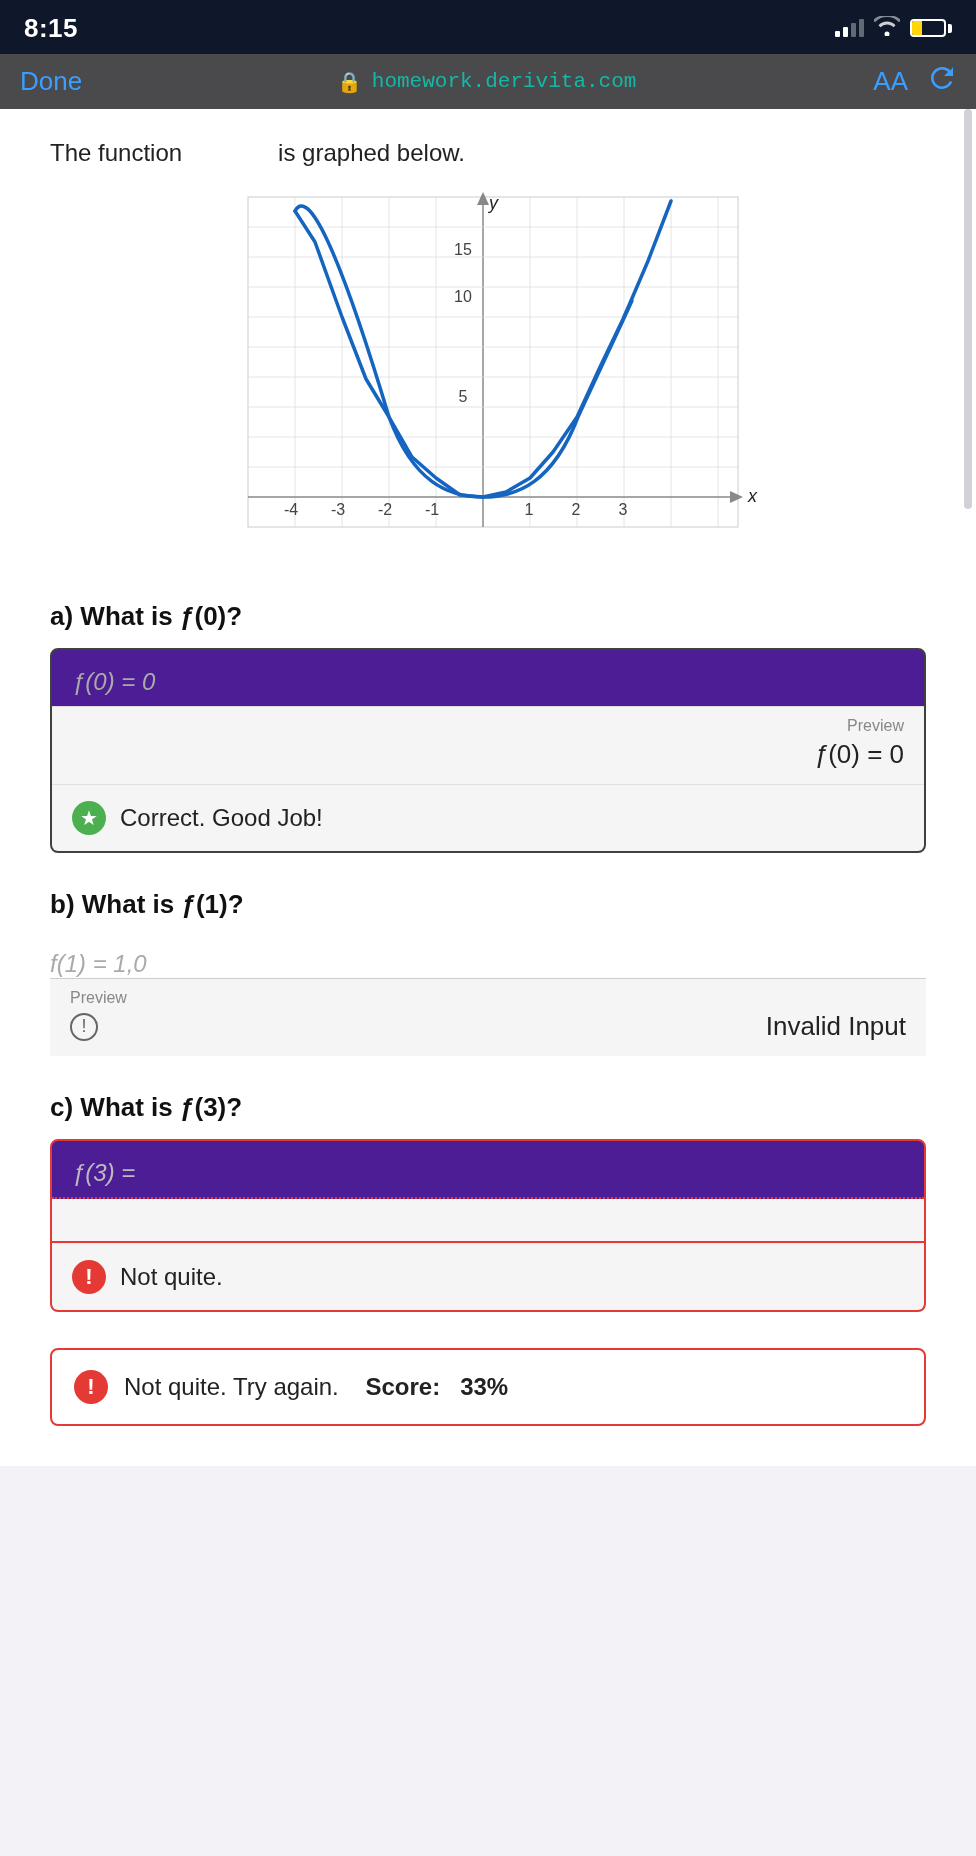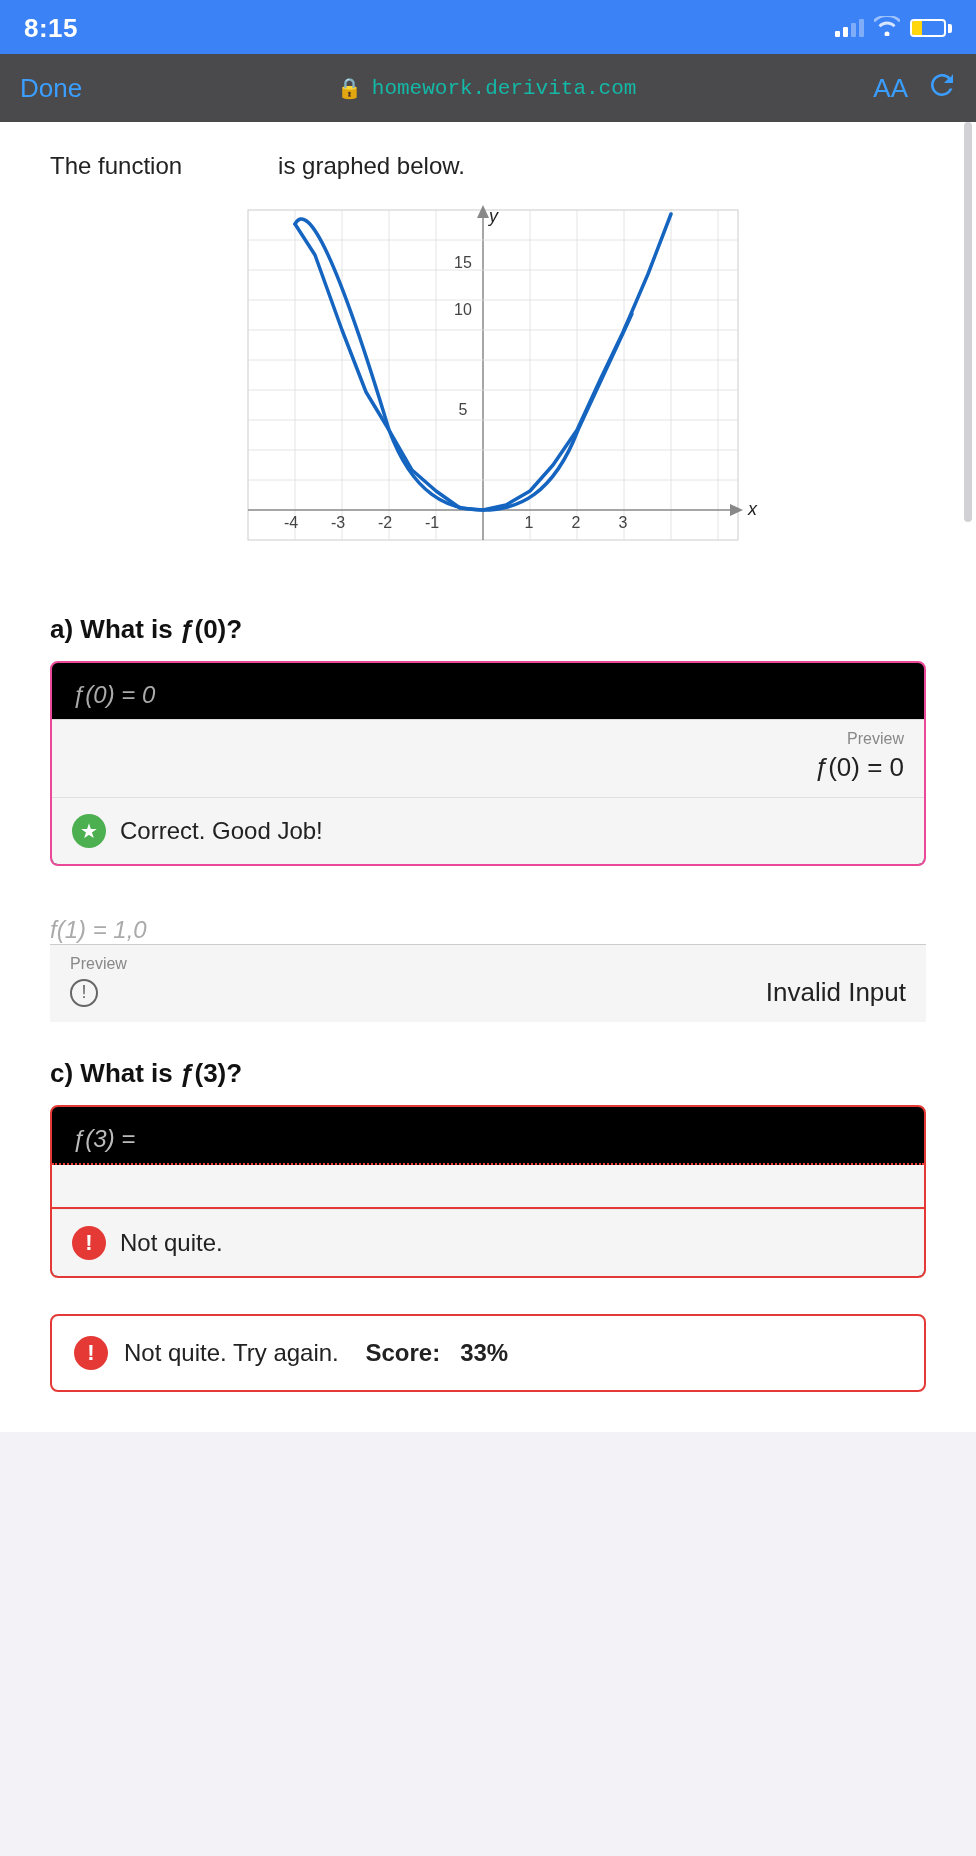--- a/index.html
+++ b/index.html
@@ -8,21 +8,21 @@
     body {
       font-family: -apple-system, BlinkMacSystemFont, 'Helvetica Neue', Arial, sans-serif;
       background: #f2f2f7;
       width: 976px;
       min-height: 1856px;
       overflow-x: hidden;
     }
 
     
     .status-bar {
-      background: #3b82f6;
+      background: #0f172a;
       color: white;
       display: flex;
       align-items: center;
       justify-content: space-between;
       padding: 12px 24px 10px 24px;
       height: 54px;
     }
     .status-time {
       font-size: 26px;
       font-weight: 600;
@@ -81,21 +81,21 @@
       border-radius: 0 2px 2px 0;
       margin-left: 2px;
     }
 
     
     .browser-bar {
       background: #4a4a4c;
       display: flex;
       align-items: center;
       padding: 10px 20px;
-      height: 68px;
+      height: 55px;
       gap: 20px;
     }
     .done-btn {
       color: #3b9eff;
       font-size: 26px;
       font-weight: 400;
       cursor: pointer;
       min-width: 80px;
     }
     .url-bar {
@@ -178,24 +178,24 @@
       font-weight: 700;
       color: #111;
       margin-bottom: 16px;
     }
     .question-label em {
       font-style: normal;
     }
 
     
     .answer-box {
-      border: 2px solid #ec4899;
+      border: 2px solid #404040;
       border-radius: 8px;
       overflow: hidden;
-      background: #000000;
+      background: #4c1d95;
     }
     .answer-box.red-border {
       border-color: #e53935;
     }
 
     .input-row {
       padding: 18px 20px 10px 20px;
       border-bottom: 1px solid #ddd;
     }
     .input-value {
@@ -460,20 +460,24 @@
           </span>
         </div>
         <div class="feedback-row">
           <div class="star-icon-green">★</div>
           <span class="feedback-text">Correct. Good Job!</span>
         </div>
       </div>
     </div>
 
     <div class="question">
+      <div class="question-label">
+        <span>b) What is</span>
+        <em> ƒ(1)</em>?
+      </div>
       <div style="padding: 14px 0 0 0; border-bottom: 1px solid #ccc;">
         <span class="input-value" style="font-size:24px; color:#aaa; ">f(1) = 1,0</span>
       </div>
       <div style="background:#f5f5f5; padding: 10px 20px 14px 20px;">
         <span class="preview-label" style="font-size:16px; color:#888; display:block; margin-bottom:4px;">Preview</span>
         <div class="preview-invalid">
           <div class="warning-circle">!</div>
           <span class="invalid-text">Invalid Input</span>
         </div>
       </div>

